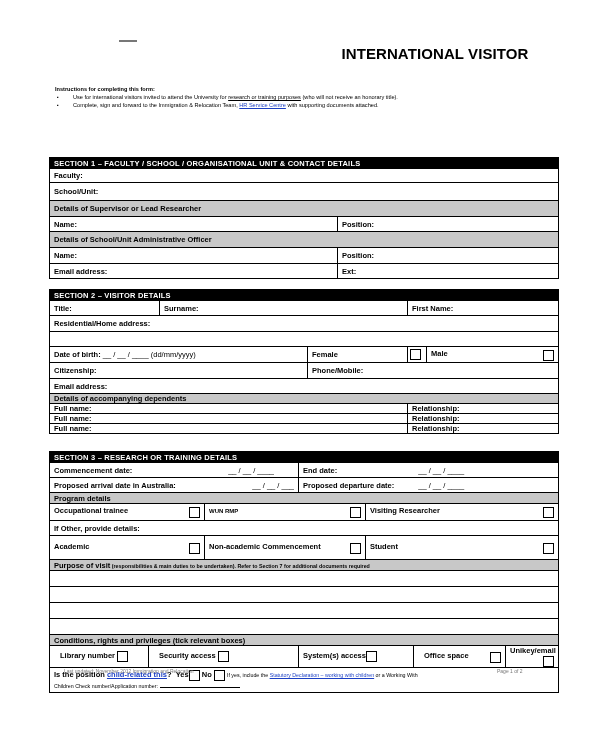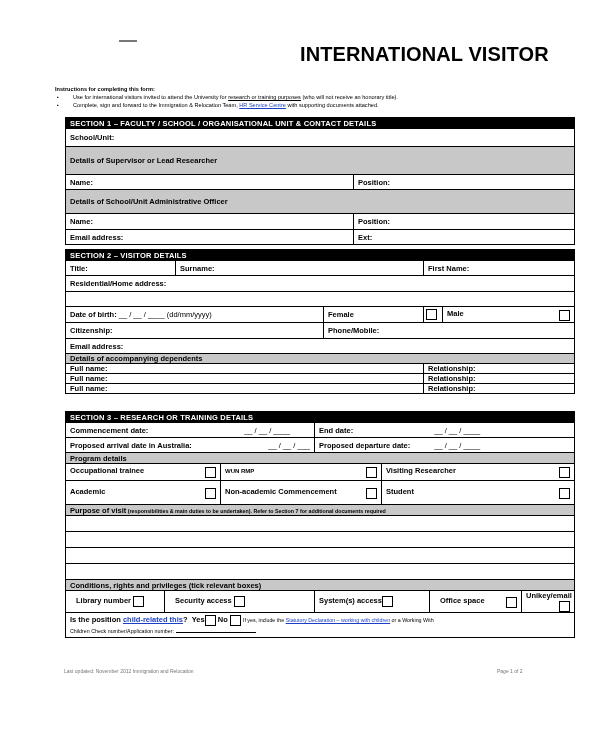--- a/index.html
+++ b/index.html
@@ -1,28 +1,28 @@
 <!DOCTYPE html>
 <html><head>
 <meta charset="utf-8">
 <style>
   html, body { margin: 0; padding: 0; background: #ffffff; }
   body { width: 600px; height: 730px; position: relative; overflow: hidden; font-family: "Liberation Sans", sans-serif; color: #000; }
   .page { position: absolute; left: 0; top: 0; width: 600px; height: 730px; background: #fff; }
   .logo-mark { position: absolute; left: 119px; top: 40px; width: 18px; height: 2px; background: #777; }
-  .title { position: absolute; left: 300px; width: 270px; top: 44px; font-weight: bold; font-size: 20px; line-height: 20px; letter-spacing: 0.1px; }
+  .title { position: absolute; left: 300px; width: 270px; top: 44px; text-align: center; font-weight: bold; font-size: 15px; line-height: 20px; letter-spacing: 0.1px; }
   .instr { position: absolute; left: 55px; top: 85px; width: 505px; font-size: 5.6px; line-height: 8px; }
   .instr .h { font-weight: bold; }
   .instr ul { margin: 0; padding: 0 0 0 0; list-style: none; }
   .instr li { position: relative; padding-left: 18px; }
   .instr li::before { content: "\25AA"; position: absolute; left: 2px; top: 0; font-size: 5px; }
   .u { text-decoration: underline; }
   .link { color: #1b3fc4; text-decoration: underline; }
 
-  table.sec { position: absolute; left: 65px; width: 509px; border-collapse: collapse; table-layout: fixed; border: 1.5px solid #000; }
+  table.sec { position: absolute; left: 49px; width: 509px; border-collapse: collapse; table-layout: fixed; border: 1.5px solid #000; margin-top: 40px; }
   table.sec td { border: 1px solid #000; padding: 0 4px; font-size: 7.5px; font-weight: bold; vertical-align: middle; white-space: nowrap; overflow: hidden; }
   table.sec td.head { background: #000; color: #fff; font-size: 7.5px; height: 10px; letter-spacing: 0.2px; }
   table.sec td.grey { background: #c8c8c8; }
   .box { display: inline-block; width: 11px; height: 11px; border: 1px solid #000; vertical-align: middle; box-sizing: border-box; background: #fff; }
   .rbox { float: right; margin-top: 1px; }
   .normal { font-weight: normal; }
   .tiny { font-size: 5.3px; font-weight: normal; }
   .footer-l { position: absolute; left: 64px; top: 668px; font-size: 5px; color: #777; }
   .footer-r { position: absolute; left: 497px; top: 668px; font-size: 5px; color: #777; }
   .blank-line { display: inline-block; width: 80px; border-bottom: 1px solid #000; height: 6px; vertical-align: baseline; }
@@ -48,31 +48,34 @@
 
   <table class="sec" style="top:117px;">
     <colgroup>
         <col style="width:288px">
         <col style="width:221px">
       </colgroup>
     <tbody>
         <tr>
           <td colspan="2" class="head">SECTION 1 – FACULTY / SCHOOL / ORGANISATIONAL UNIT &amp; CONTACT DETAILS</td>
         </tr>
+    <tr style="height:14px">
+          <td colspan="2">Faculty:</td>
+        </tr>
     <tr style="height:18px">
           <td colspan="2">School/Unit:</td>
         </tr>
-    <tr style="height:28px">
+    <tr style="height:16px">
           <td colspan="2" class="grey">Details of Supervisor or Lead Researcher</td>
         </tr>
     <tr style="height:15px">
       <td>Name:</td>
       <td>Position:</td>
     </tr>
-    <tr style="height:24px">
+    <tr style="height:16px">
           <td colspan="2" class="grey">Details of School/Unit Administrative Officer</td>
         </tr>
     <tr style="height:16px">
       <td>Name:</td>
       <td>Position:</td>
     </tr>
     <tr style="height:15px">
       <td>Email address:</td>
       <td>Ext:</td>
     </tr>
@@ -161,20 +164,23 @@
       <td colspan="7"><span>Proposed departure date:</span><span class="normal" style="float:right;margin-right:90px">__ / __ / ____</span></td>
     </tr>
     <tr style="height:11px">
           <td colspan="12" class="grey">Program details</td>
         </tr>
     <tr style="height:17px">
       <td colspan="3"><span>Occupational trainee</span><span class="box rbox"></span></td>
       <td colspan="4"><span style="font-size:6px">WUN RMP</span><span class="box rbox"></span></td>
       <td colspan="5"><span>Visiting Researcher</span><span class="box rbox"></span></td>
     </tr>
+    <tr style="height:15px">
+          <td colspan="12">If Other, provide details:</td>
+        </tr>
     <tr style="height:24px">
       <td colspan="3"><span>Academic</span><span class="box rbox"></span></td>
       <td colspan="4"><span>Non-academic Commencement</span><span class="box rbox"></span></td>
       <td colspan="5"><span>Student</span><span class="box rbox"></span></td>
     </tr>
     <tr style="height:11px">
           <td colspan="12" class="grey"><span>Purpose of visit</span><span style="font-size:5.3px"> (responsibilities &amp; main duties to be undertaken).  Refer to Section 7 for additional documents required</span></td>
         </tr>
     <tr style="height:16px">
           <td colspan="12"></td>

